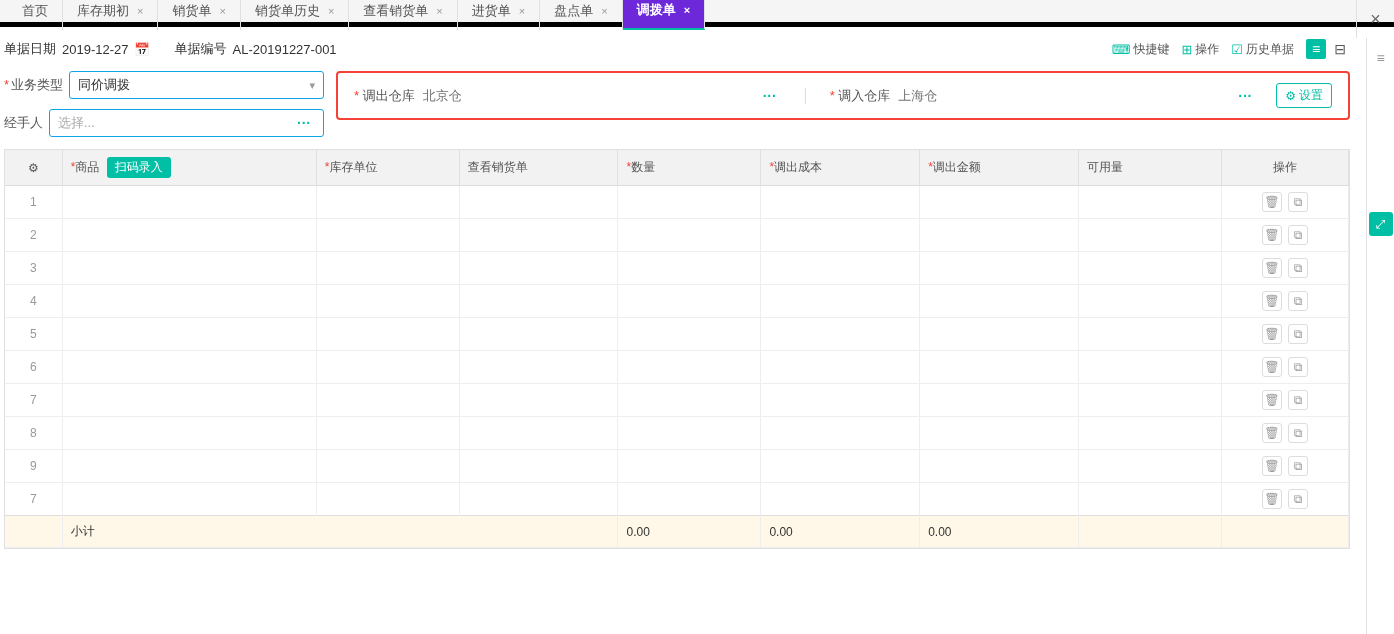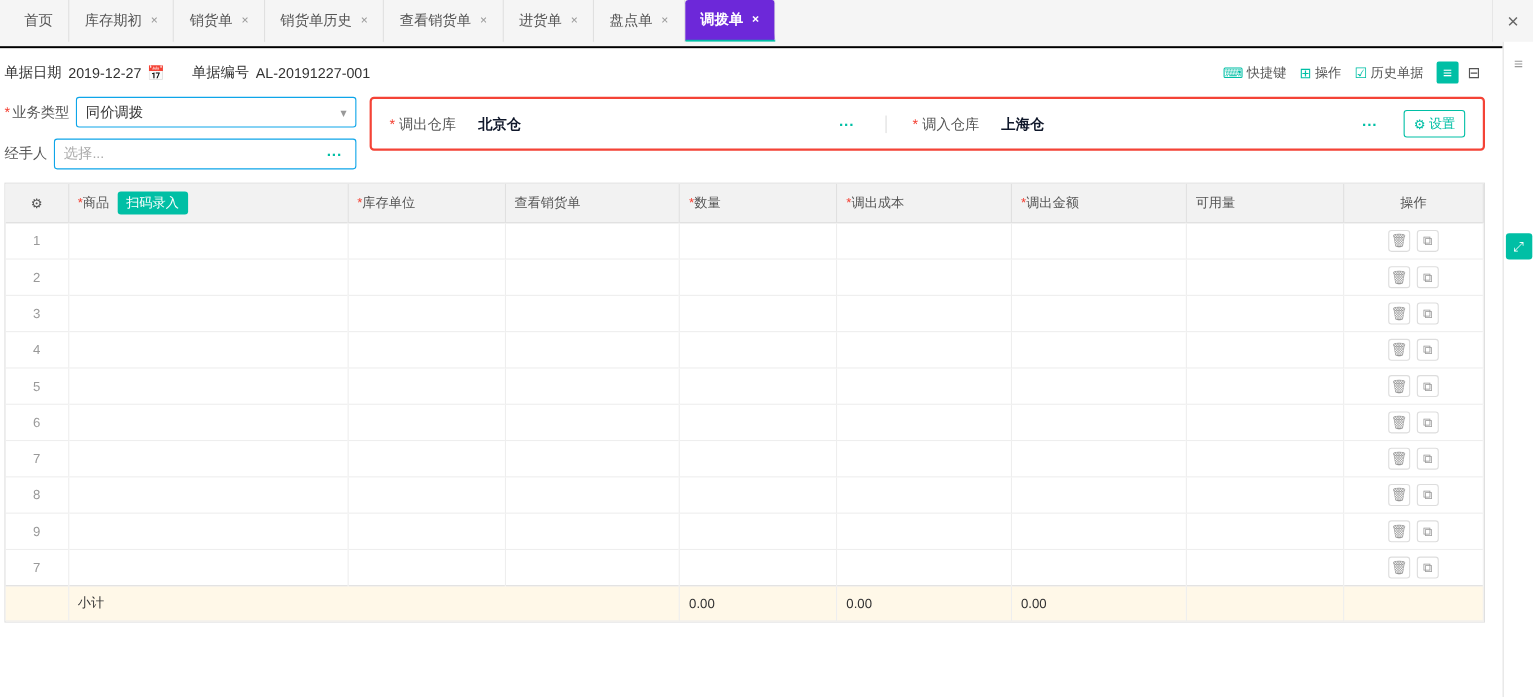--- a/index.html
+++ b/index.html
@@ -1,24 +1,24 @@
 <!DOCTYPE html>
 <html><head>
   <meta charset="utf-8">
   <style>
     * { box-sizing: border-box; margin: 0; padding: 0; }
     body { font-family: "Microsoft YaHei", sans-serif; font-size: 13px; background: #fff; color: #333; overflow: hidden; }
 
     
     .tab-bar {
       display: flex;
-      align-items: flex-start;
-      border-bottom: 2px solid #000000;
+      align-items: center;
+      border-bottom: 5px solid #000000;
       background: #f5f5f5;
-      height: 44px;
+      height: 27px;
       padding: 0 8px;
     }
     .tab {
       display: flex;
       align-items: center;
       padding: 0 14px;
       height: 38px;
       cursor: pointer;
       font-size: 13px;
       color: #555;
@@ -139,33 +139,33 @@
       border-radius: 4px;
       padding: 10px 16px;
       display: flex;
       align-items: center;
       gap: 20px;
       position: relative;
     }
     .warehouse-field {
       display: flex;
       align-items: center;
-      gap: 20px;
+      gap: 8px;
       flex: 1;
       justify-content: space-between;
     }
     .warehouse-label {
       font-size: 13px;
       color: #555;
       white-space: nowrap;
     }
     .warehouse-value {
       font-size: 13px;
-      color: #0f172a;
-      font-weight: 700;
+      color: #737373;
+      font-weight: 400;
       flex: 1;
     }
     .settings-btn {
       display: flex;
       align-items: center;
       gap: 3px;
       color: #00bfa5;
       font-size: 12px;
       cursor: pointer;
       border: 1px solid #00bfa5;

